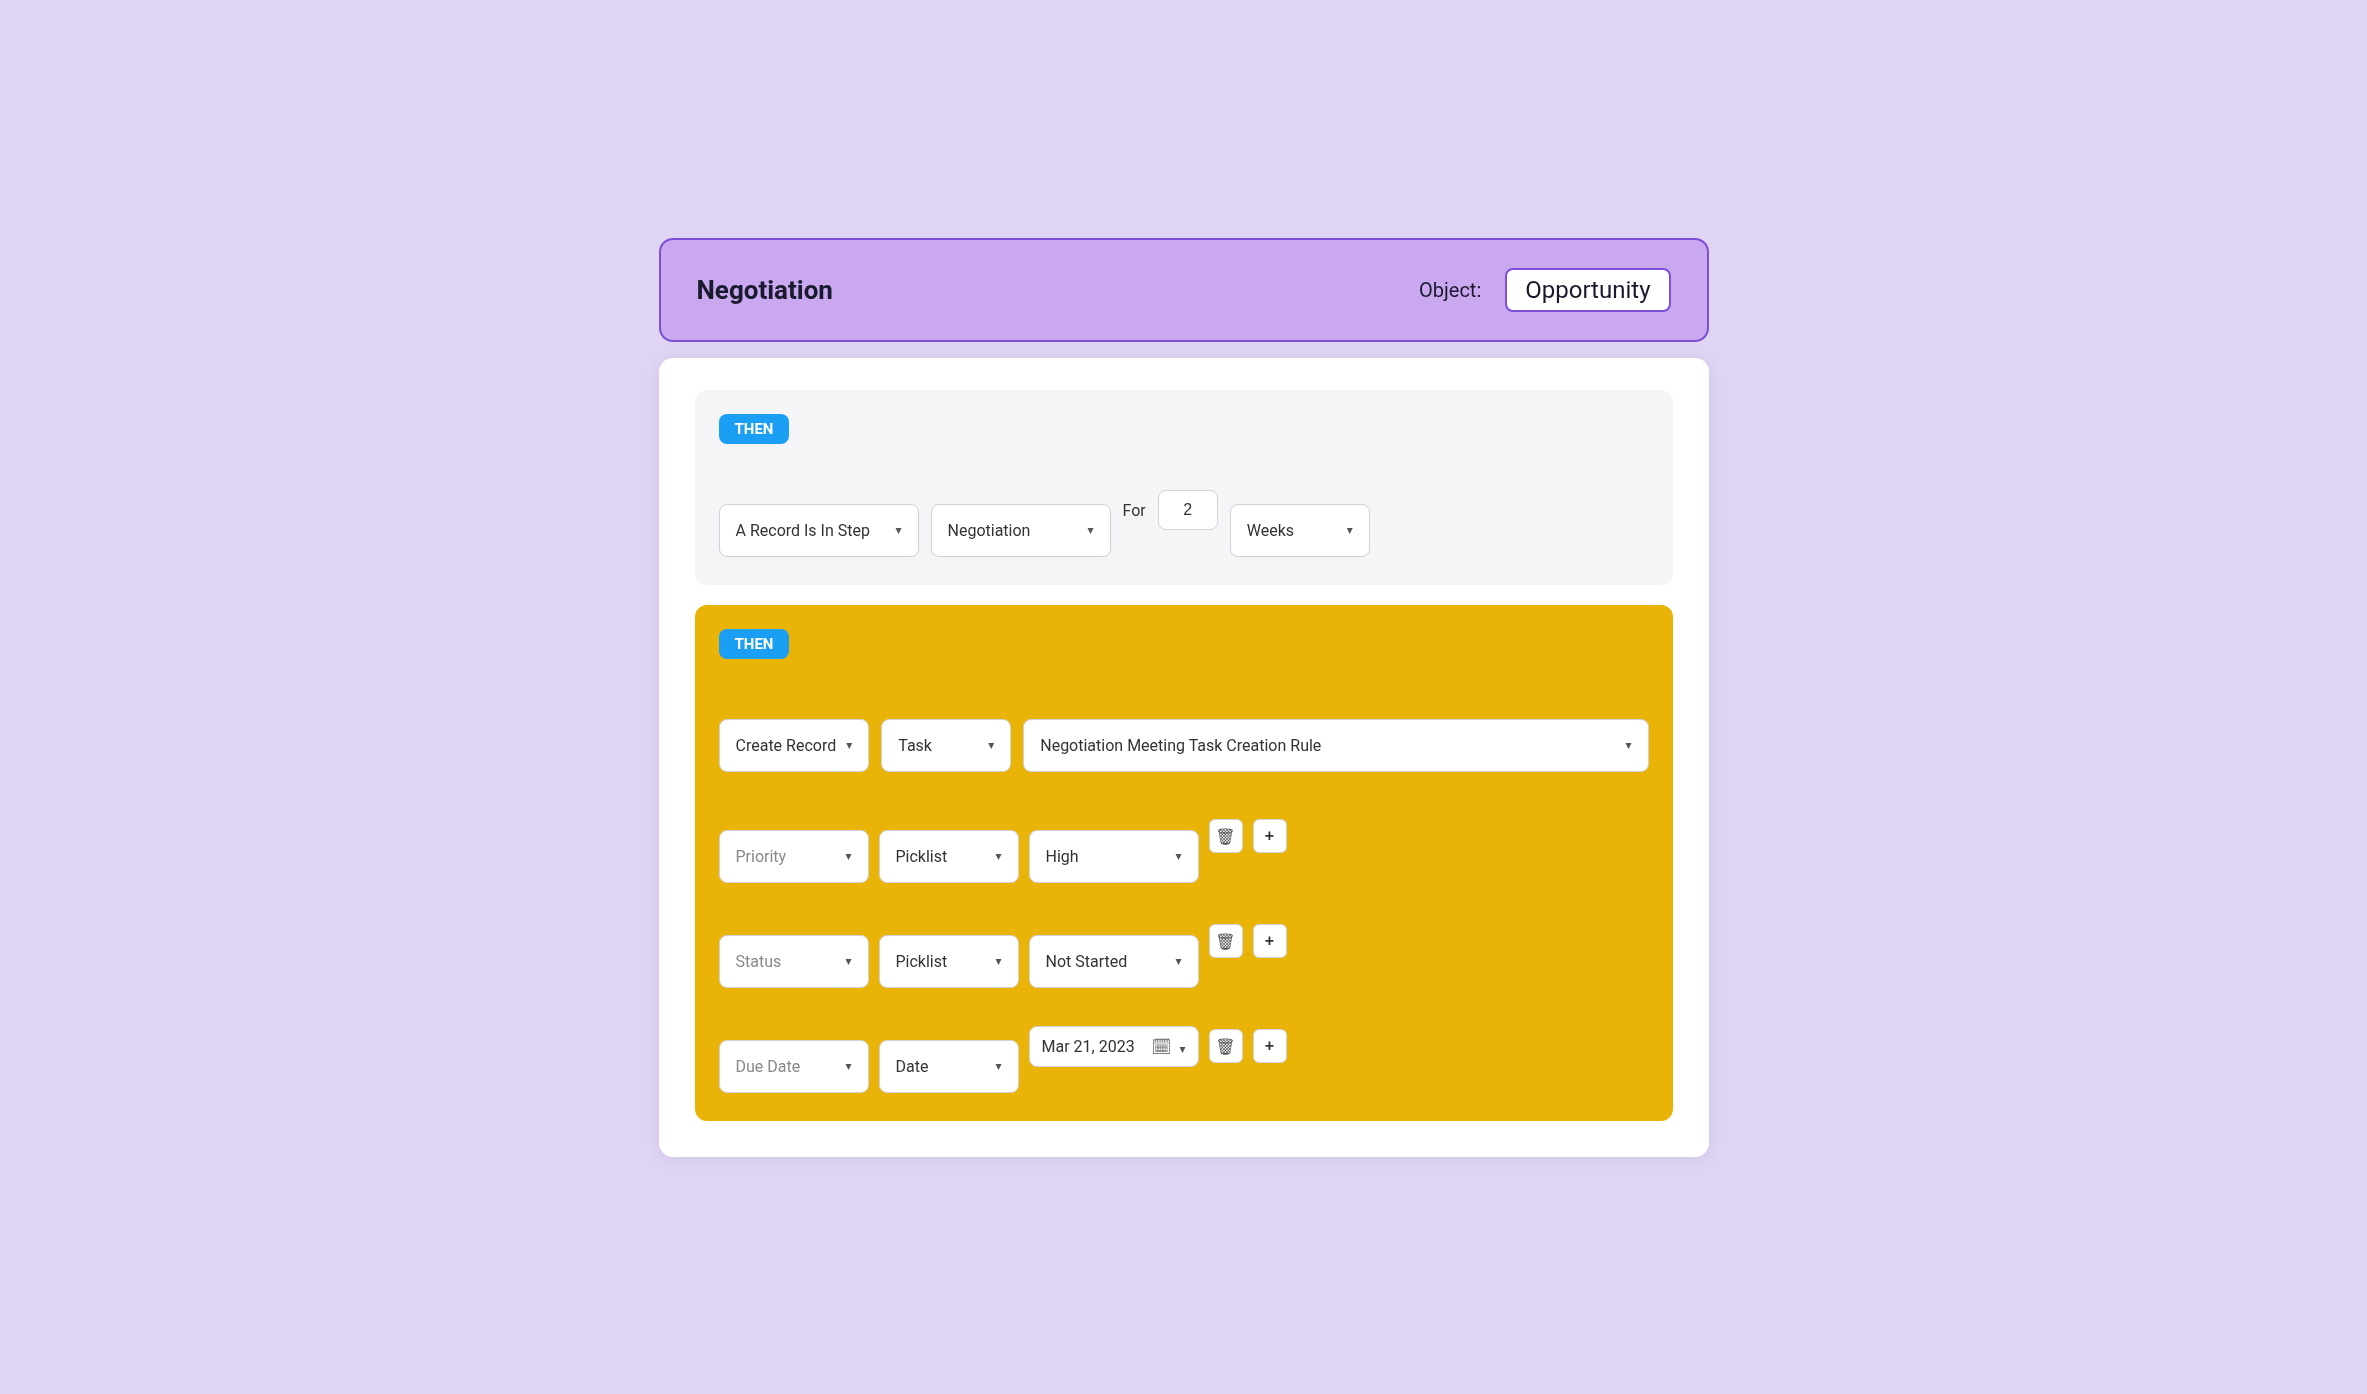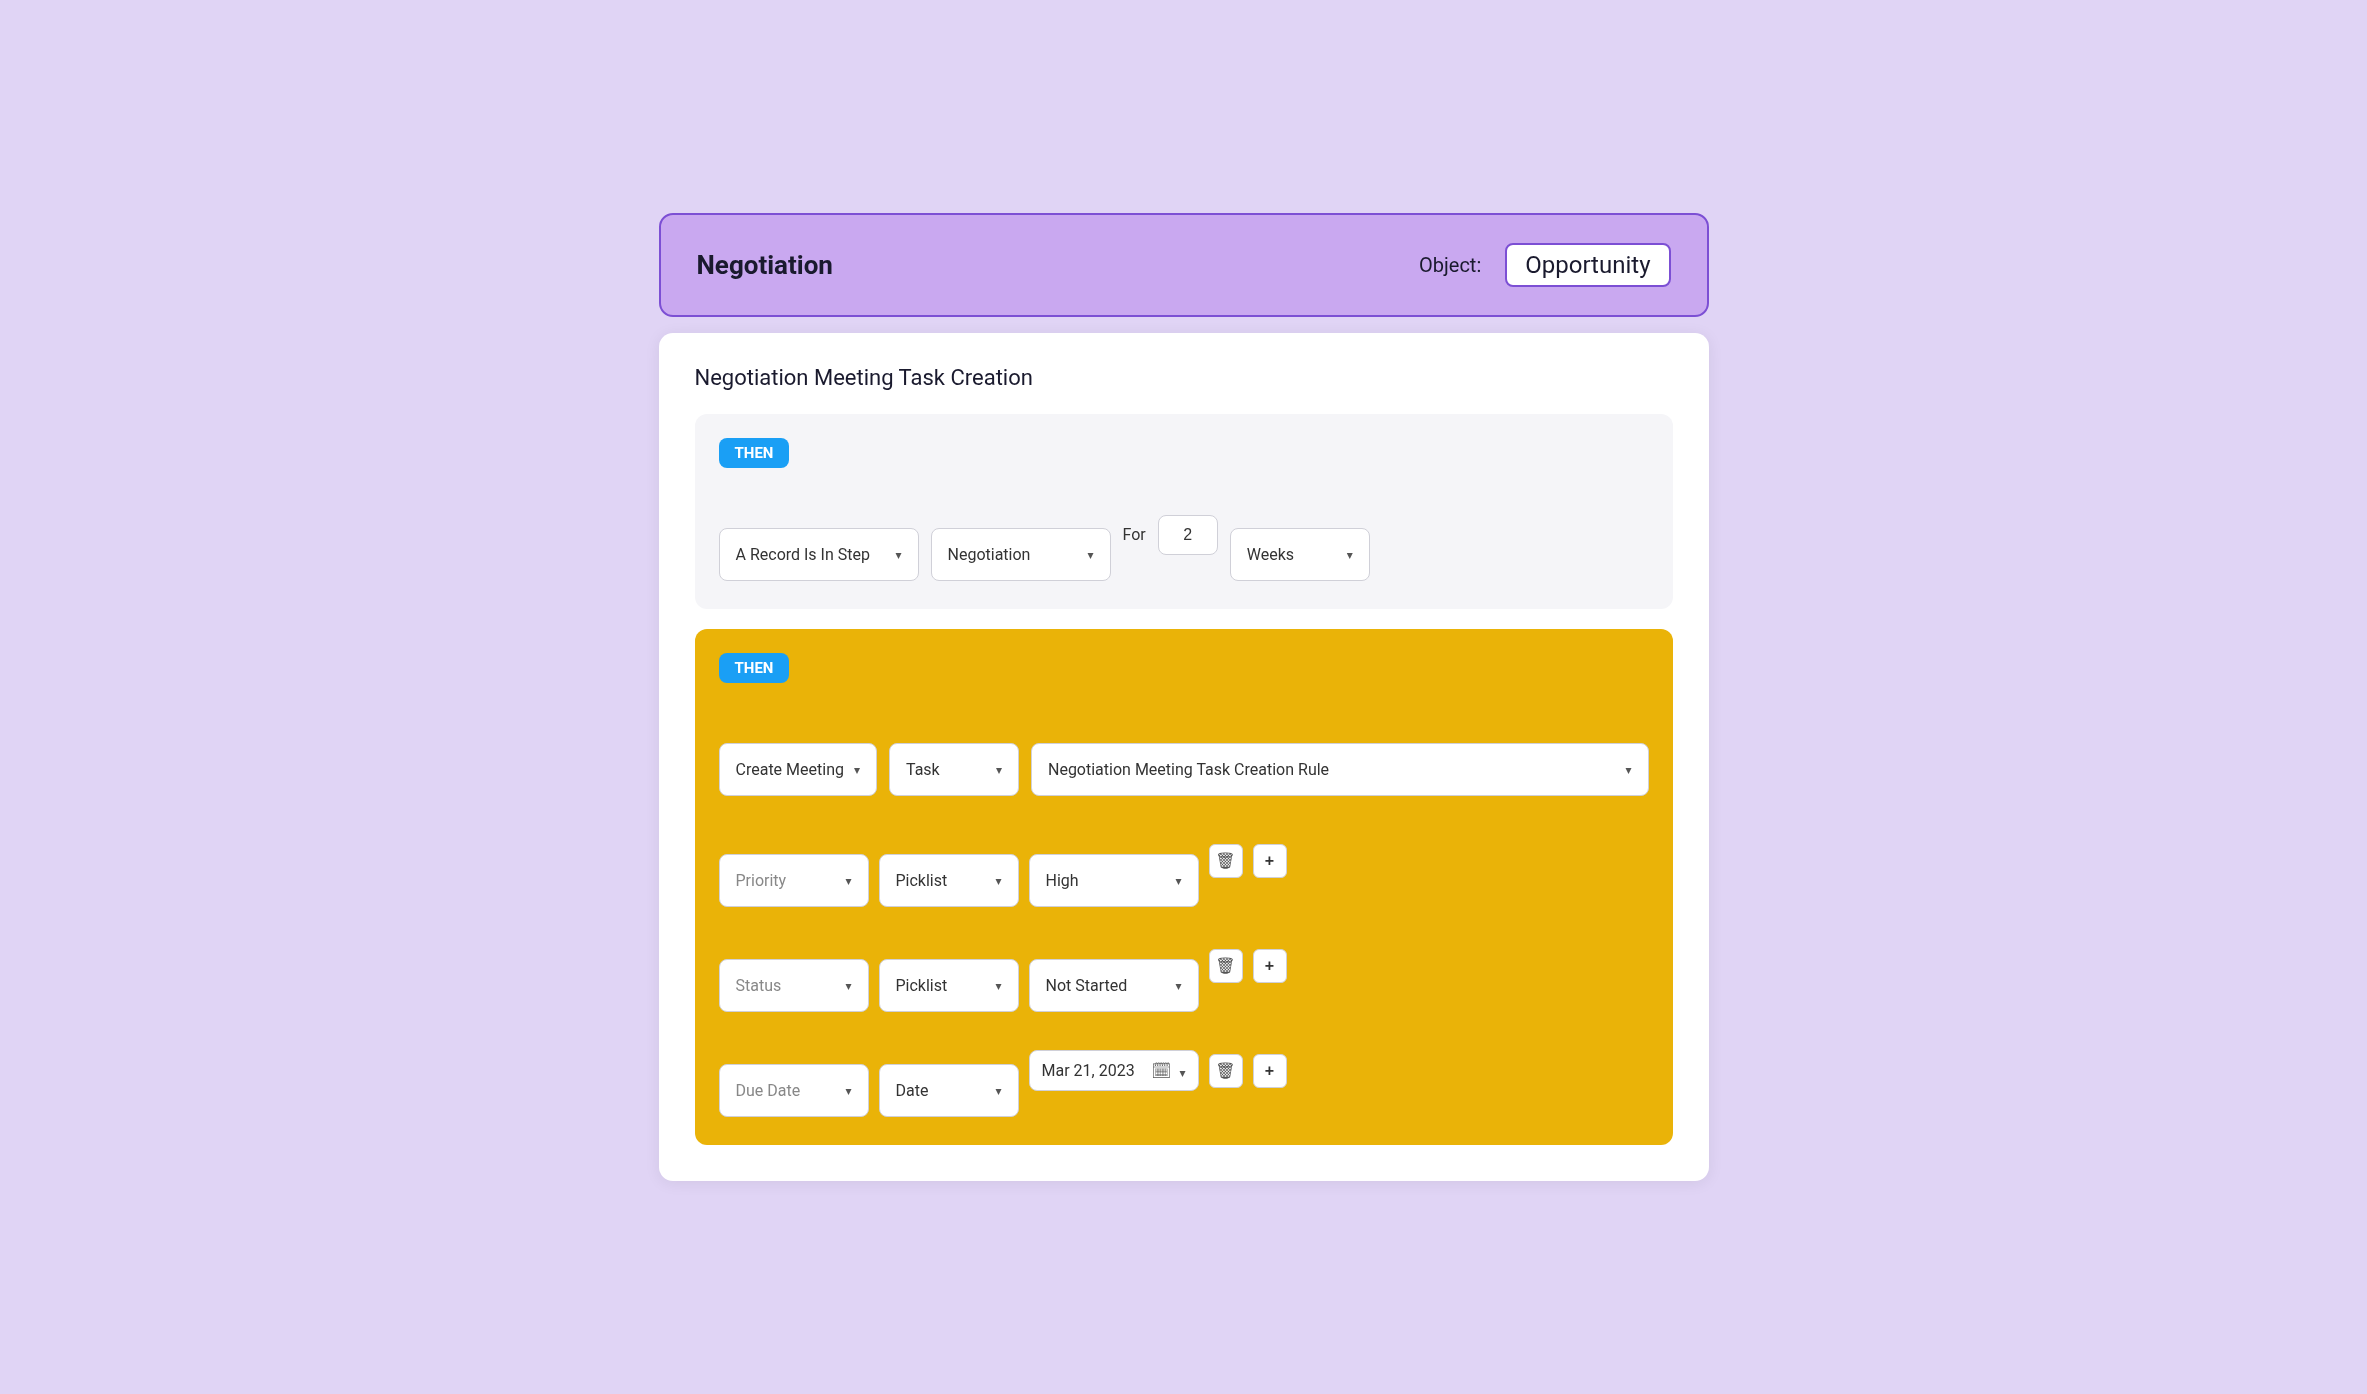--- a/index.html
+++ b/index.html
@@ -247,21 +247,20 @@
 
   <div class="header-card">
     <span class="header-title">Negotiation</span>
     <div class="header-object">
       <span>Object:</span>
       <span class="object-badge">Opportunity</span>
     </div>
   </div>
 
   <div class="body-card">
-    <h2 class="section-title">Negotiation Meeting Task Creation</h2>
 
     <div class="when-section">
       <span class="badge badge-when">THEN</span>
       <div class="when-row">
 
         <div class="dropdown dropdown-wide">
           <span class="dropdown-label">A Record Is In Step</span>
           <span class="chevron">▾</span>
         </div>
 
@@ -281,21 +280,21 @@
 
       </div>
     </div>
 
     <div class="then-section">
       <span class="badge badge-then">THEN</span>
 
       
       <div class="then-row1">
         <div class="dropdown">
-          <span class="dropdown-label">Create Meeting</span>
+          <span class="dropdown-label">Create Record</span>
           <span class="chevron">▾</span>
         </div>
         <div class="dropdown dropdown-task">
           <span class="dropdown-label">Task</span>
           <span class="chevron">▾</span>
         </div>
         <div class="dropdown dropdown-rule">
           <span class="dropdown-label">Negotiation Meeting Task Creation Rule</span>
           <span class="chevron">▾</span>
         </div>

